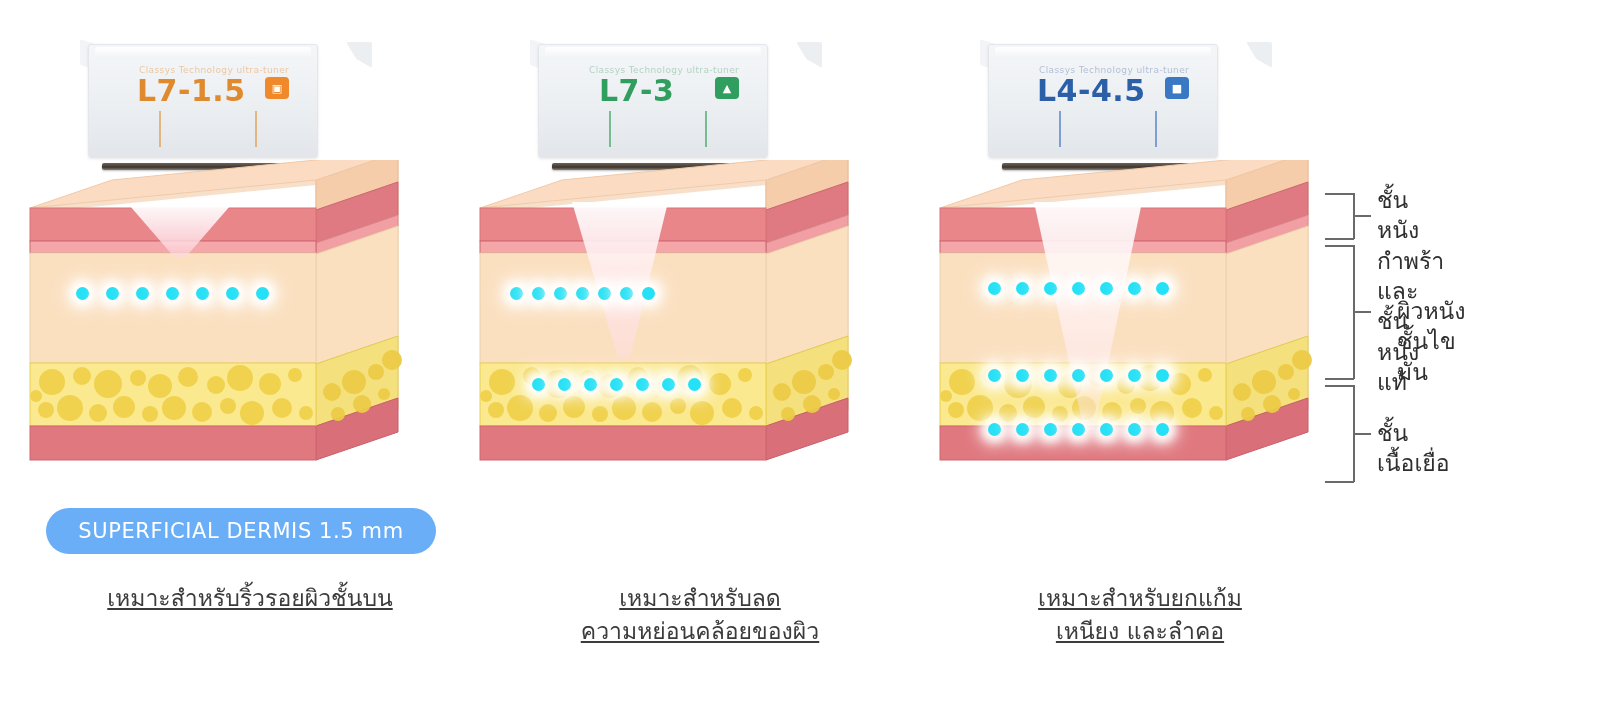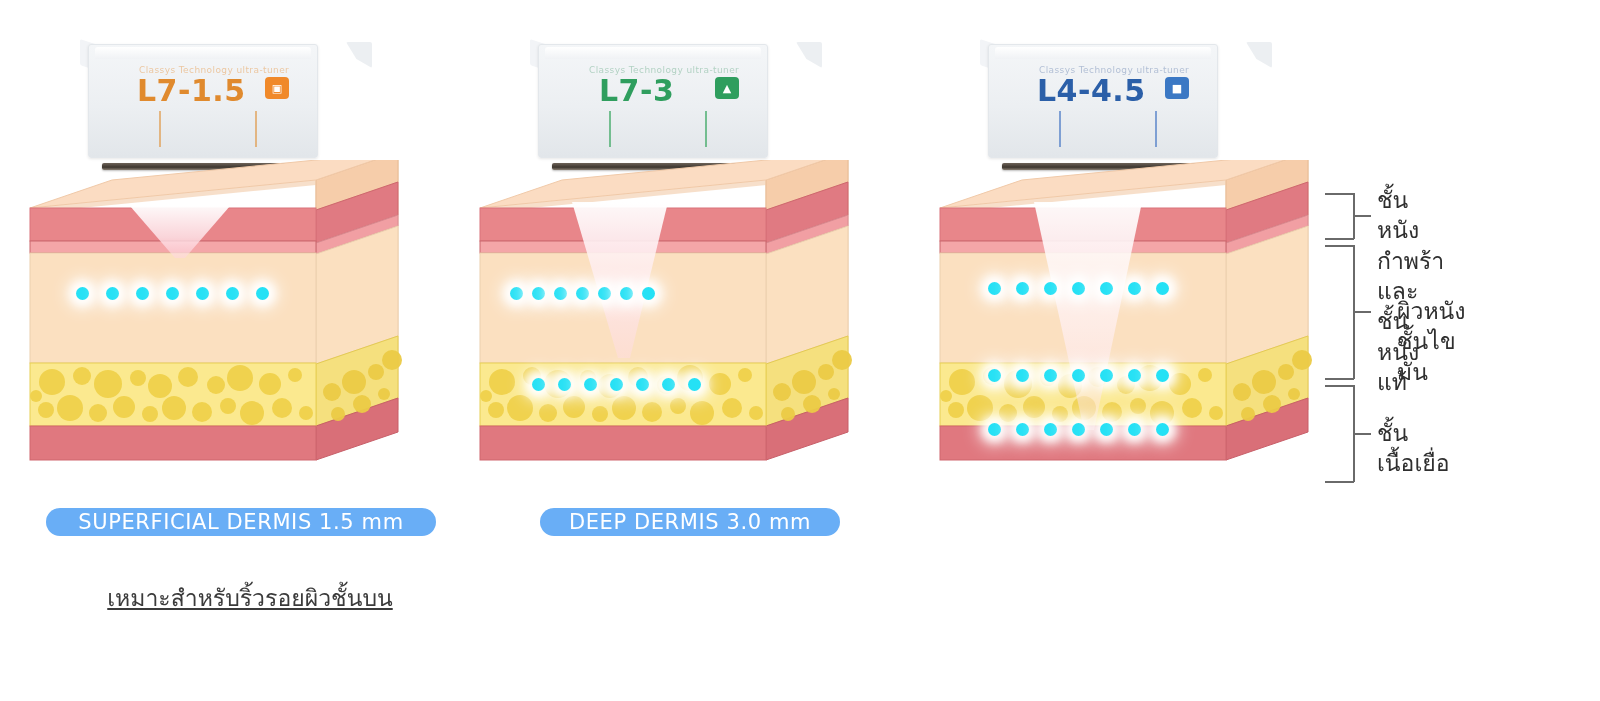--- a/index.html
+++ b/index.html
@@ -85,21 +85,21 @@
   
   .dotrow{position:absolute;height:18px;}
   .dot{
     position:absolute;width:13px;height:13px;border-radius:50%;
     background:#25e1f5;
     box-shadow:0 0 9px 6px rgba(255,255,255,.95),0 0 16px 10px rgba(255,255,255,.65);
   }
 
   
   .pill{
-    position:absolute;top:508px;height:28px;
+    position:absolute;top:508px;height:46px;
     background:#69aef6;
     border-radius:23px;
     display:flex;align-items:center;justify-content:center;
     color:#ffffff;
     font-size:21px;letter-spacing:.6px;
     white-space:nowrap;
   }
 
   
   .caption{
@@ -315,21 +315,22 @@
         <div class="dot" style="left:62px;"></div>
         <div class="dot" style="left:88px;"></div>
         <div class="dot" style="left:114px;"></div>
         <div class="dot" style="left:140px;"></div>
         <div class="dot" style="left:166px;"></div>
         <div class="dot" style="left:192px;"></div>
         <div class="dot" style="left:218px;"></div>
       </div>
     </div>
 
-    <div class="pill" style="left:70px;width:300px;">DEEP DERMIS 3.0 mm</div>
+    <div class="caption" style="left:0px;">เหมาะสำหรับลด
+ความหย่อนคล้อยของผิว</div>
   </div>
 
   <div class="column col3">
 
     <div class="cartridge" style="left:78px;">
       <div class="cart-tab-l"></div>
       <div class="cart-tab-r"></div>
       <div class="cart-body">
         <div class="cart-top-lip"></div>
         <div class="cart-brand" style="color:#7f95bb;">Classys Technology  ultra-tuner</div>
@@ -424,20 +425,22 @@
         <div class="dot" style="left:58px;"></div>
         <div class="dot" style="left:86px;"></div>
         <div class="dot" style="left:114px;"></div>
         <div class="dot" style="left:142px;"></div>
         <div class="dot" style="left:170px;"></div>
         <div class="dot" style="left:198px;"></div>
         <div class="dot" style="left:226px;"></div>
       </div>
     </div>
 
+    <div class="caption" style="left:0px;">เหมาะสำหรับยกแก้ม
+เหนียง และลำคอ</div>
   </div>
 
   <div class="legend">
 
     <div class="brk" style="top:26px;">
       <div class="vline" style="top:0;height:46px;"></div>
       <div class="tick" style="top:0;width:29px;"></div>
       <div class="tick" style="top:45px;width:29px;"></div>
       <div class="stub" style="top:22px;"></div>
       <div class="txt" style="top:-8px;">ชั้นหนังกำพร้า

